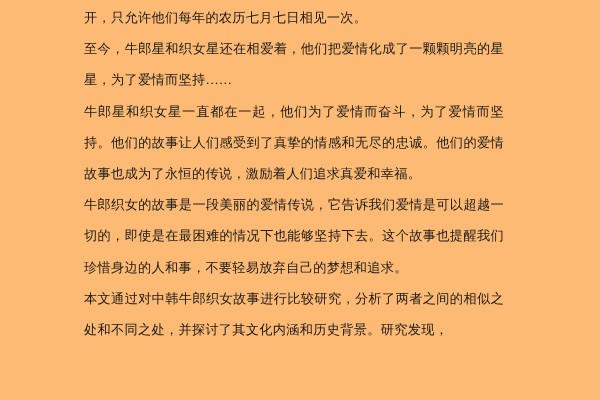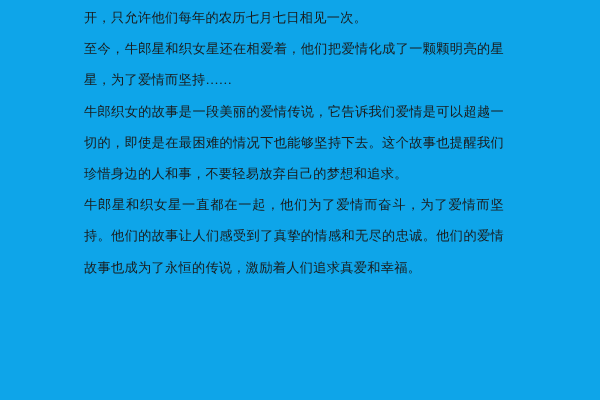--- a/index.html
+++ b/index.html
@@ -10,21 +10,21 @@
     width: 600px;
     height: 400px;
     background: #ffffff;
     font-family: "Liberation Serif", "DejaVu Serif", serif;
     overflow: hidden;
   }
   .page {
     position: relative;
     width: 600px;
     height: 400px;
-    background: #0ea5e9;
+    background: #fdba74;
     box-sizing: border-box;
     padding: 0 96px 0 84px;
     overflow: hidden;
   }
   .doc-body {
     padding-top: 2px;
   }
   p.para {
     margin: 0 0 0 0;
     font-size: 13.2px;
@@ -39,16 +39,17 @@
     text-indent: 0;
   }
 </style>
 </head>
 <body>
 
 <div class="page">
   <div class="doc-body">
     <p class="para continued">开，只允许他们每年的农历七月七日相见一次。</p>
     <p class="para">至今，牛郎星和织女星还在相爱着，他们把爱情化成了一颗颗明亮的星星，为了爱情而坚持……</p>
+    <p class="para">牛郎星和织女星一直都在一起，他们为了爱情而奋斗，为了爱情而坚持。他们的故事让人们感受到了真挚的情感和无尽的忠诚。他们的爱情故事也成为了永恒的传说，激励着人们追求真爱和幸福。</p>
     <p class="para">牛郎织女的故事是一段美丽的爱情传说，它告诉我们爱情是可以超越一切的，即使是在最困难的情况下也能够坚持下去。这个故事也提醒我们珍惜身边的人和事，不要轻易放弃自己的梦想和追求。</p>
-    <p class="para">牛郎星和织女星一直都在一起，他们为了爱情而奋斗，为了爱情而坚持。他们的故事让人们感受到了真挚的情感和无尽的忠诚。他们的爱情故事也成为了永恒的传说，激励着人们追求真爱和幸福。</p>
+    <p class="para">本文通过对中韩牛郎织女故事进行比较研究，分析了两者之间的相似之处和不同之处，并探讨了其文化内涵和历史背景。研究发现，</p>
   </div>
 </div>
 
 </body></html>

